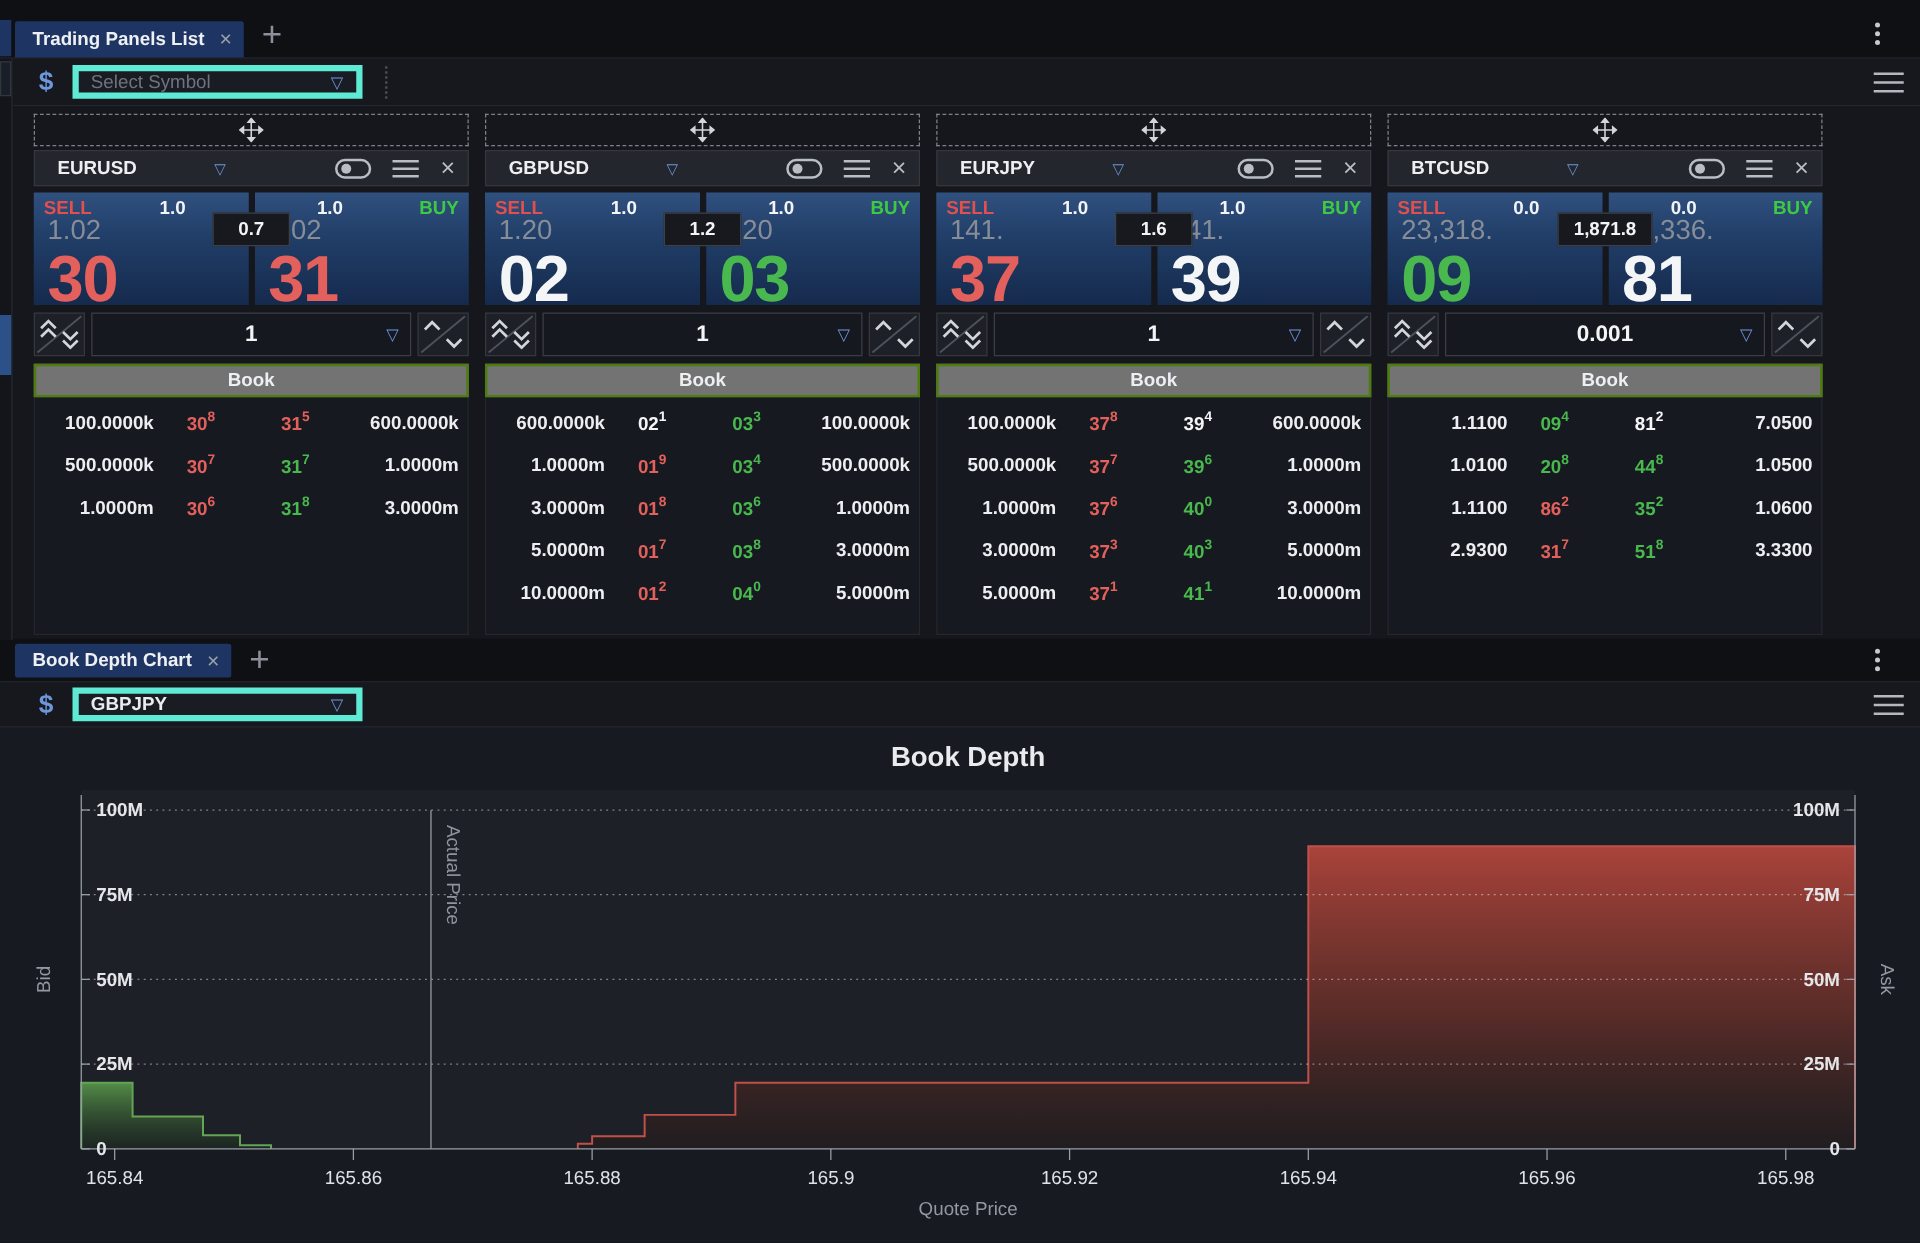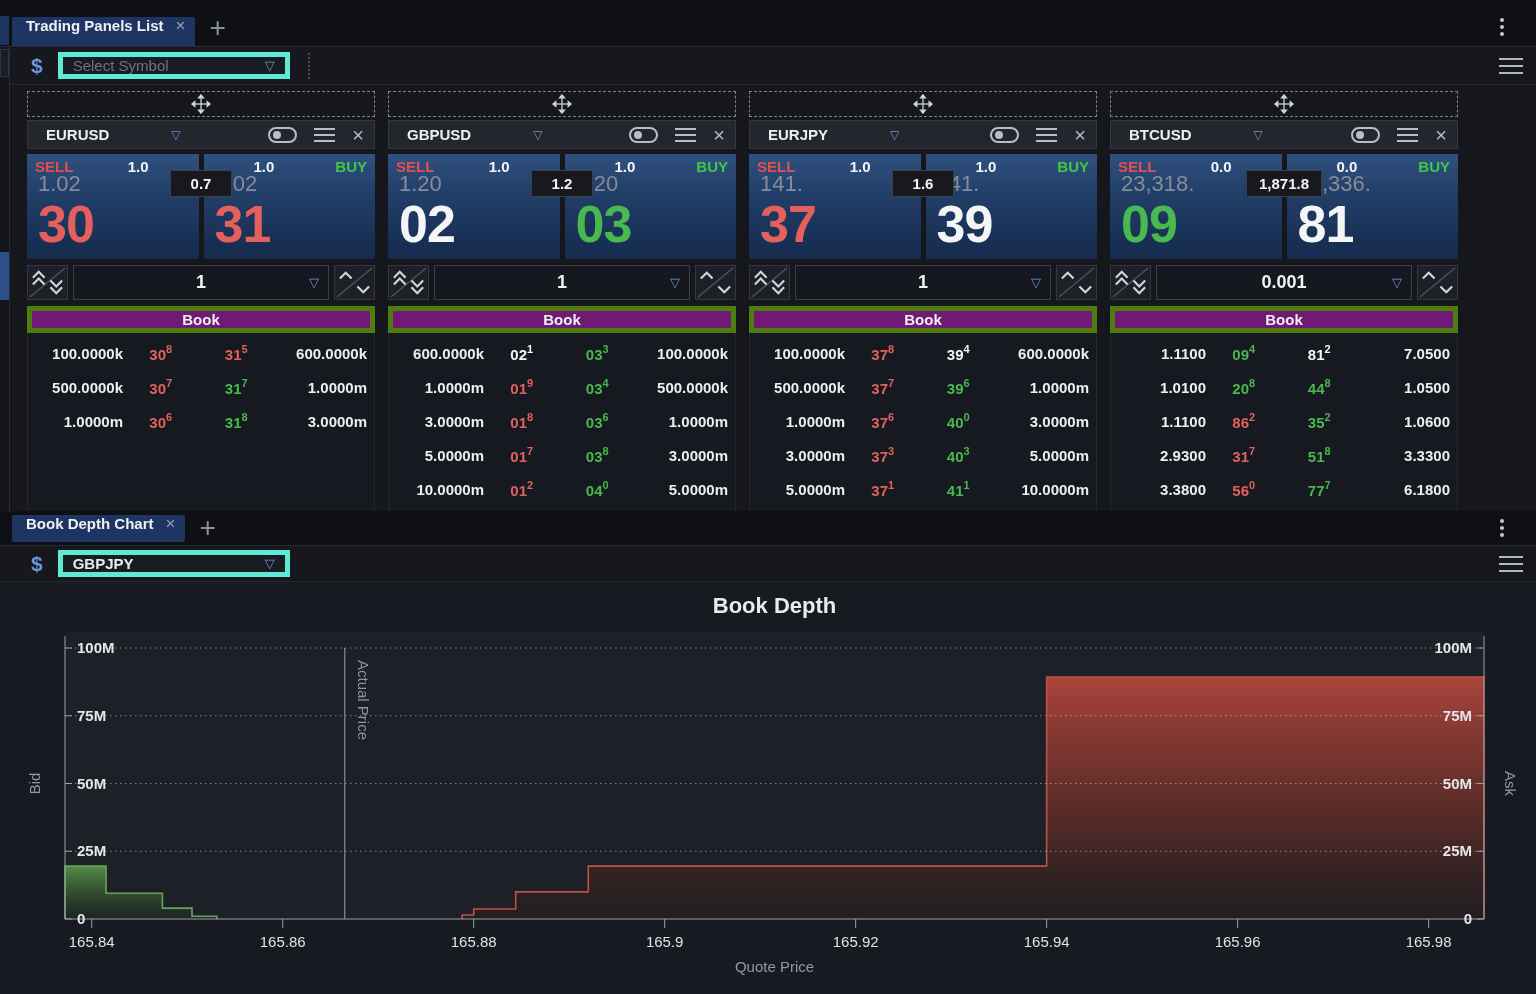--- a/index.html
+++ b/index.html
@@ -3,21 +3,21 @@
 <meta charset="utf-8">
 <style>
   * { box-sizing: border-box; margin: 0; padding: 0; }
   html,body { width:1536px; height:994px; overflow:hidden; background:#15171c;
     font-family:"Liberation Sans", sans-serif; position:relative; }
 
   
   .tabbar { background:#0e1014; border-bottom:1px solid #262a31; display:flex; align-items:flex-end; position:relative; }
   .tabbar.top { height:47px; padding-top:15px; }
   .tabbar.bottom { height:35px; align-items:center; }
-  .tab { background:#1e3563; height:29px; display:flex; align-items:flex-start; padding:0 10px 0 14px; margin-left:12px; border-radius:2px 2px 0 0; cursor:pointer; }
+  .tab { background:#1e3563; height:29px; display:flex; align-items:center; padding:0 10px 0 14px; margin-left:12px; border-radius:2px 2px 0 0; cursor:pointer; }
   .tabbar.bottom .tab { height:27px; border-radius:2px; }
   .tab-label { color:#eef0f3; font-size:15px; font-weight:bold; white-space:nowrap; }
   .tab-close { color:#9aa0a8; font-size:17px; margin-left:12px; cursor:pointer; line-height:1; }
   .tab-add { color:#8b9099; font-size:28px; font-weight:normal; margin-left:14px; line-height:0.8; cursor:pointer; align-self:center; }
   .tabbar.top .tab-add { margin-bottom:4px; }
   .kebab { margin-left:auto; margin-right:28px; display:flex; flex-direction:column; gap:3px; cursor:pointer; align-self:center; padding:4px; }
   .tabbar.top .kebab { margin-top:-8px; }
   .kebab i { width:4px; height:4px; border-radius:50%; background:#c6cad0; }
 
   
@@ -39,21 +39,21 @@
   .panel-header { height:29px; background:#23262d; border:1px solid #34373e; display:flex; align-items:center; padding:0 10px 0 18px; }
   .panel-header .sym { color:#edeff2; font-size:15px; font-weight:bold; }
   .panel-header .hdr-dd { margin-left:62px; color:#6d96dc; font-size:12px; cursor:pointer; }
   .hdr-icons { margin-left:auto; display:flex; align-items:center; gap:17px; }
   .toggle { width:29px; height:16px; border:2px solid #b9bdc4; border-radius:9px; display:flex; align-items:center; cursor:pointer; }
   .toggle i { width:8px; height:8px; border-radius:50%; background:#b9bdc4; margin-left:3px; }
   .pburger { width:21px; display:flex; flex-direction:column; gap:4px; cursor:pointer; }
   .pburger i { height:2px; background:#b9bdc4; }
   .pclose { color:#b9bdc4; font-size:20px; line-height:1; cursor:pointer; }
 
-  .price-row { position:relative; height:105px; margin-top:5px; display:flex; gap:5px; }
+  .price-row { position:relative; height:90px; margin-top:5px; display:flex; gap:5px; }
   .tile { flex:1; background:linear-gradient(180deg,#30507f 0%,#22406a 35%,#152a4d 100%); cursor:pointer; overflow:hidden; }
   .tile-top { display:flex; justify-content:space-between; padding:4px 8px 0 8px; font-size:15px; font-weight:bold; }
   .tile.sell .tile-top { padding-right:50px; }
   .tile.buy  .tile-top { padding-left:50px; }
   .lbl-sell { color:#e2504d; }
   .lbl-buy  { color:#3ec943; }
   .tile-qty { color:#f2f4f6; }
   .tile-price { display:flex; align-items:baseline; justify-content:flex-end; padding:0 9px; margin-top:-4px; white-space:nowrap;flex-direction:column; }
   .pfx { color:#878d97; font-size:22px; }
   .big { font-size:52px; font-weight:bold; letter-spacing:-1px; line-height:1.05; }
@@ -61,21 +61,21 @@
   .spread { position:absolute; left:50%; transform:translateX(-50%); top:16px; height:27px; min-width:62px; padding:0 12px; background:#17191e; border:1px solid #3c4049; display:flex; align-items:center; justify-content:center; color:#f2f4f6; font-size:15px; font-weight:bold; z-index:2; white-space:nowrap; }
 
   .qty-row { margin-top:6px; height:35px; display:flex; gap:5px; }
   .spin { width:41px; height:35px; background:#1d2027; border:1px solid #34373e; cursor:pointer; padding:0; }
   .spin svg { display:block; width:100%; height:100%; }
   .qty-input { flex:1; background:#15181e; border:1px solid #3a3e47; position:relative; display:flex; align-items:center; cursor:text; }
   .qty-val { flex:1; text-align:center; color:#f2f4f6; font-size:18px; font-weight:bold; }
   .qty-dd { position:absolute; right:9px; color:#6d96dc; font-size:13px; cursor:pointer; }
 
   .book { margin-top:6px; }
-  .book-header { height:27px; background:#701a75; border:5px solid #4d7c0f; display:flex; align-items:center; justify-content:center; color:#edeff2; font-size:15px; font-weight:bold; }
+  .book-header { height:27px; background:#737373; border:2px solid #4d7c0f; display:flex; align-items:center; justify-content:center; color:#edeff2; font-size:15px; font-weight:bold; }
   .book-body { height:190px; background:#16191f; border:1px solid #24272e; border-top:none; padding-top:3px; overflow:hidden; }
   .book-row { height:34px; display:grid; grid-template-columns:95px 1fr 1fr 100px; align-items:center; font-size:15px; font-weight:bold; cursor:pointer; }
   .bq, .aq { color:#eceef1; text-align:right; }
   .aq { padding-right:7px; }
   .bp, .ap { text-align:center; }
   .book-row sup { font-size:11px; font-weight:bold; position:relative; top:-1px; }
 
   .px-red { color:#e4605c; } .px-green { color:#49b84e; } .px-white { color:#f4f5f7; }
 
   
@@ -574,26 +574,20 @@
     <span class="aq">1.0600</span>
   </div>
 
   <div class="book-row">
     <span class="bq">2.9300</span>
     <span class="bp px-red"><span>31</span><sup>7</sup></span>
     <span class="ap px-green"><span>51</span><sup>8</sup></span>
     <span class="aq">3.3300</span>
   </div>
 
-  <div class="book-row">
-    <span class="bq">3.3800</span>
-    <span class="bp px-red"><span>56</span><sup>0</sup></span>
-    <span class="ap px-green"><span>77</span><sup>7</sup></span>
-    <span class="aq">6.1800</span>
-  </div>
 </div>
     </div>
   </div>
 </div>
 
 <div class="tabbar bottom">
   <div class="tab">
     <span class="tab-label">Book Depth Chart</span>
     <span class="tab-close">×</span>
   </div>

